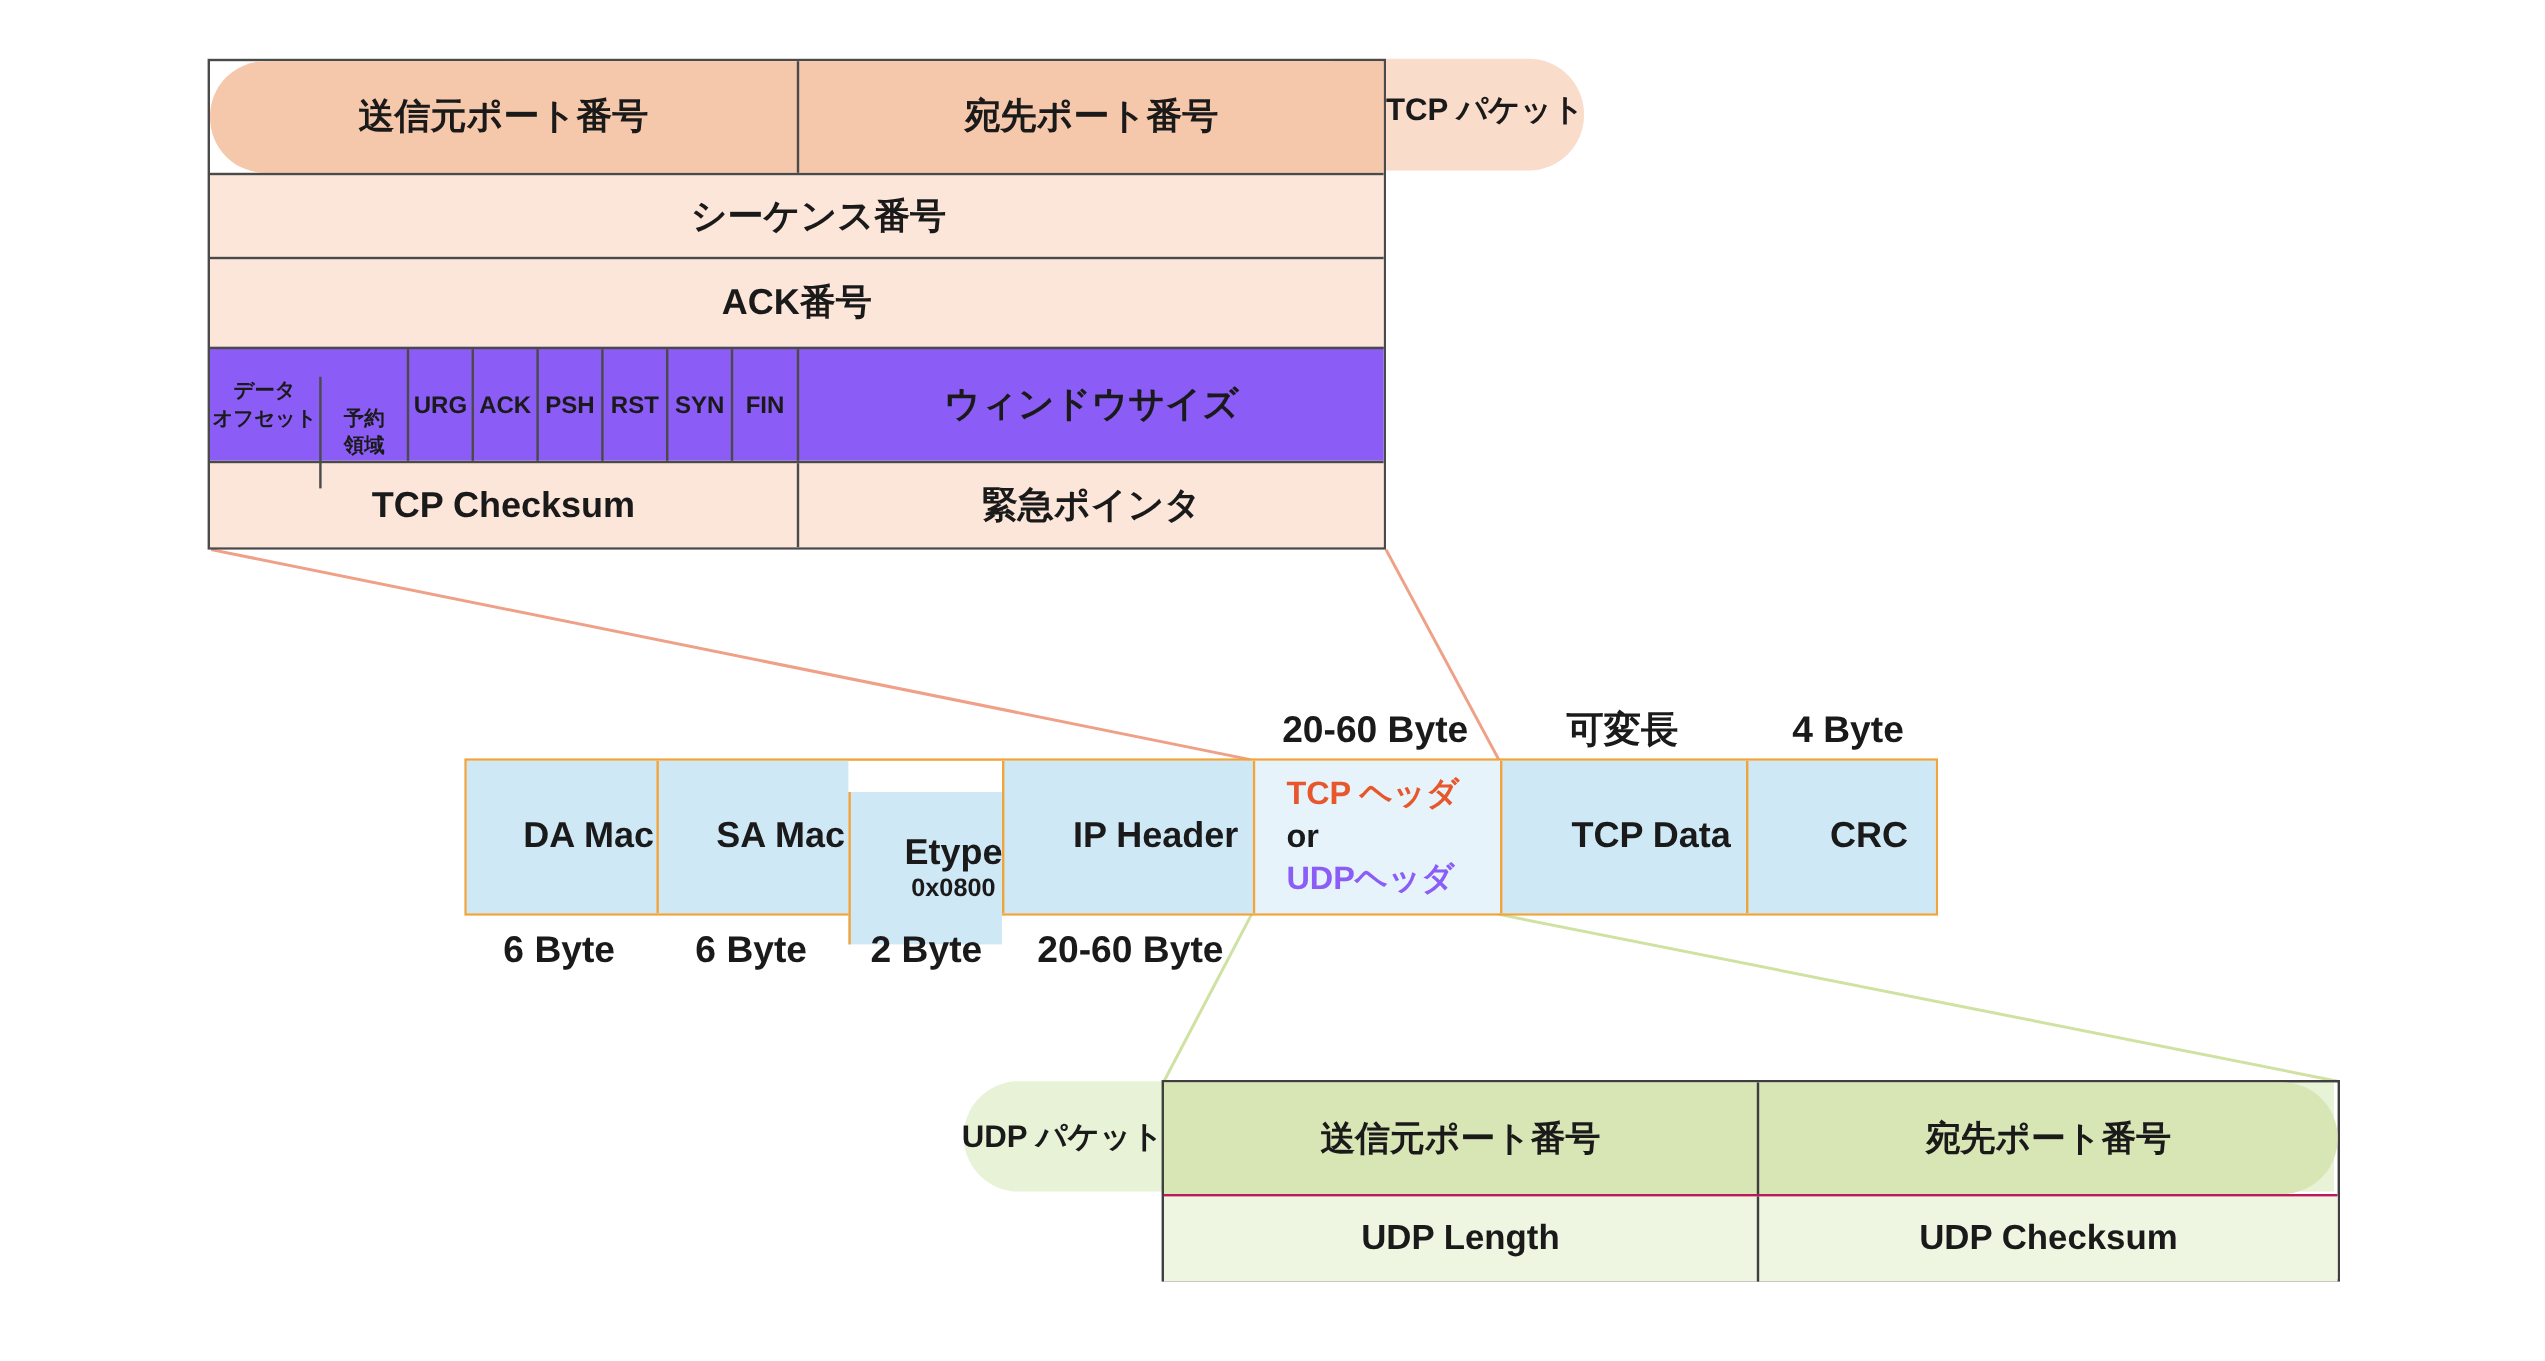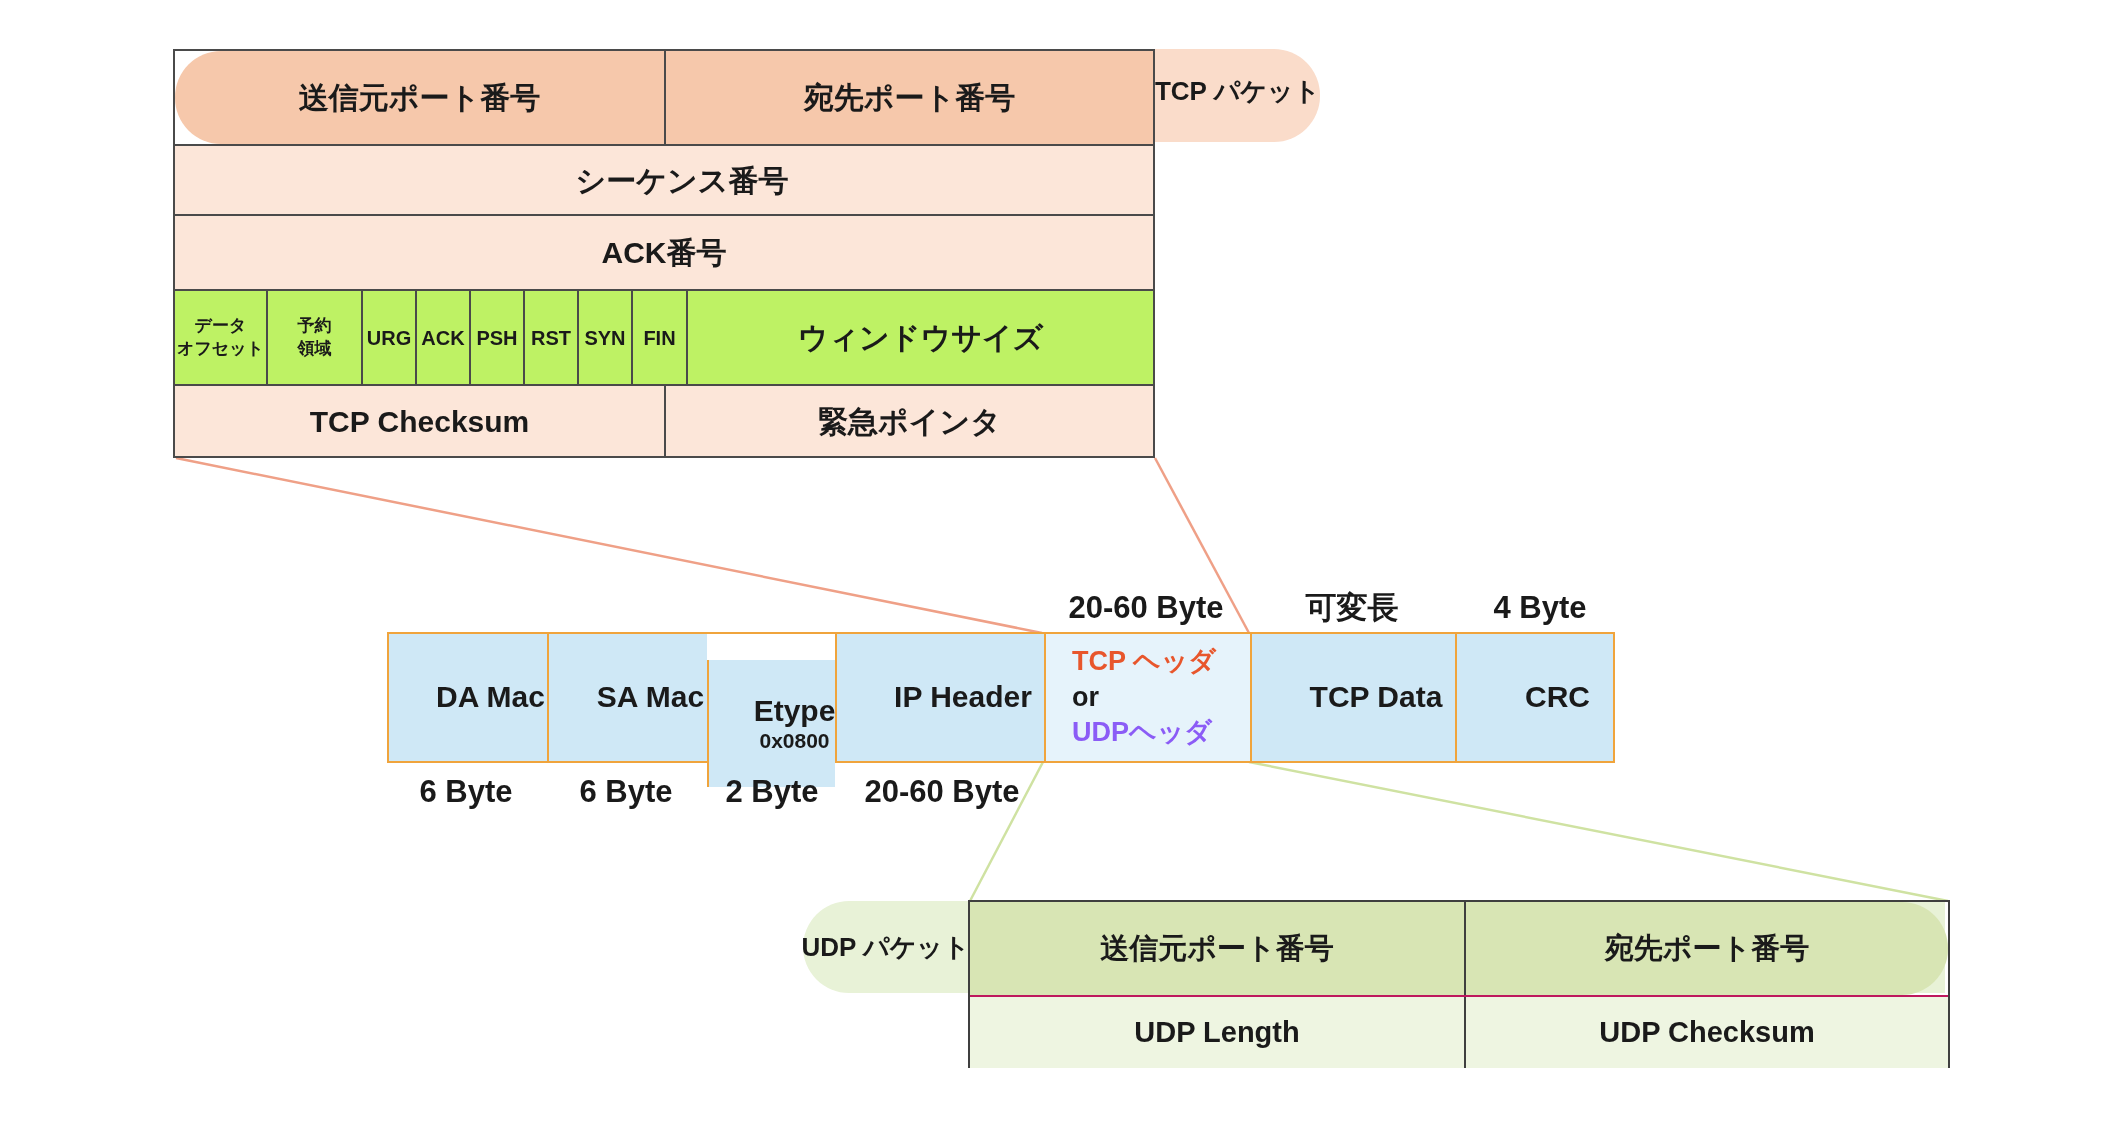--- a/index.html
+++ b/index.html
@@ -111,24 +111,24 @@
     </div>
 
     <div class="tcp-row" style="height: 70px; background: rgb(252, 230, 217);">
       <div class="tcp-cell" style="width:100%;padding-left:36px;">シーケンス番号</div>
     </div>
 
     <div class="tcp-row" style="height: 75px; background: rgb(252, 230, 217);">
       <div class="tcp-cell" style="width:100%;">ACK番号</div>
     </div>
 
-    <div class="tcp-row" style="height: 95px; background: #bef264;">
+    <div class="tcp-row" style="height: 95px; background: #8b5cf6;">
       <div class="tcp-cell flag-cell small" style="width:91px;">データ
 オフセット</div>
-      <div class="tcp-cell flag-cell small v-divider" style="width:95px;">予約
+      <div class="tcp-cell flag-cell small v-divider" style="width:73px;margin-top:23px;">予約
 領域</div>
       <div class="tcp-cell flag-cell v-divider" style="width:54px;">URG</div>
       <div class="tcp-cell flag-cell v-divider" style="width:54px;">ACK</div>
       <div class="tcp-cell flag-cell v-divider" style="width:54px;">PSH</div>
       <div class="tcp-cell flag-cell v-divider" style="width:54px;">RST</div>
       <div class="tcp-cell flag-cell v-divider" style="width:54px;">SYN</div>
       <div class="tcp-cell flag-cell v-divider" style="width:55px;">FIN</div>
       <div class="tcp-cell v-divider" style="flex:1;">ウィンドウサイズ</div>
     </div>
 

